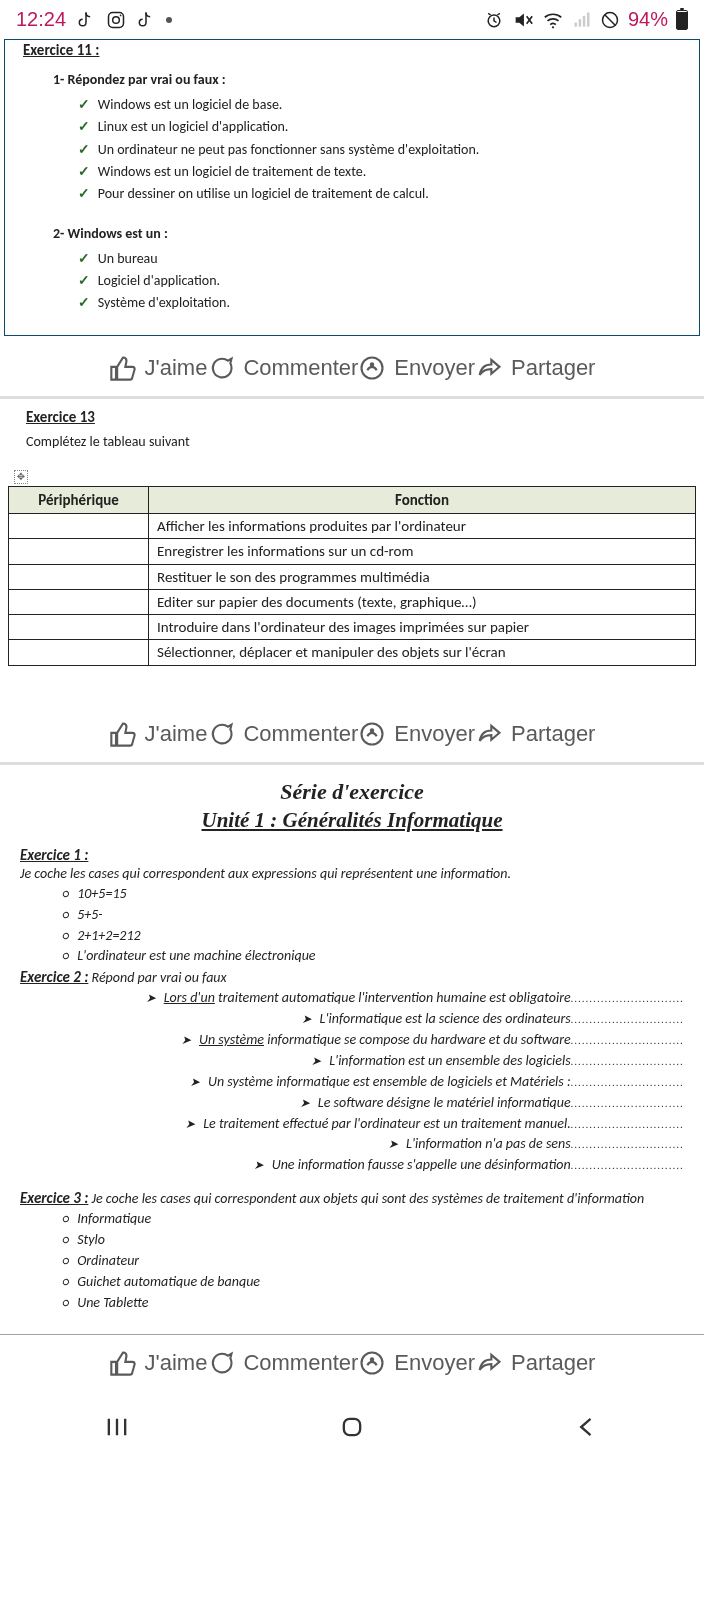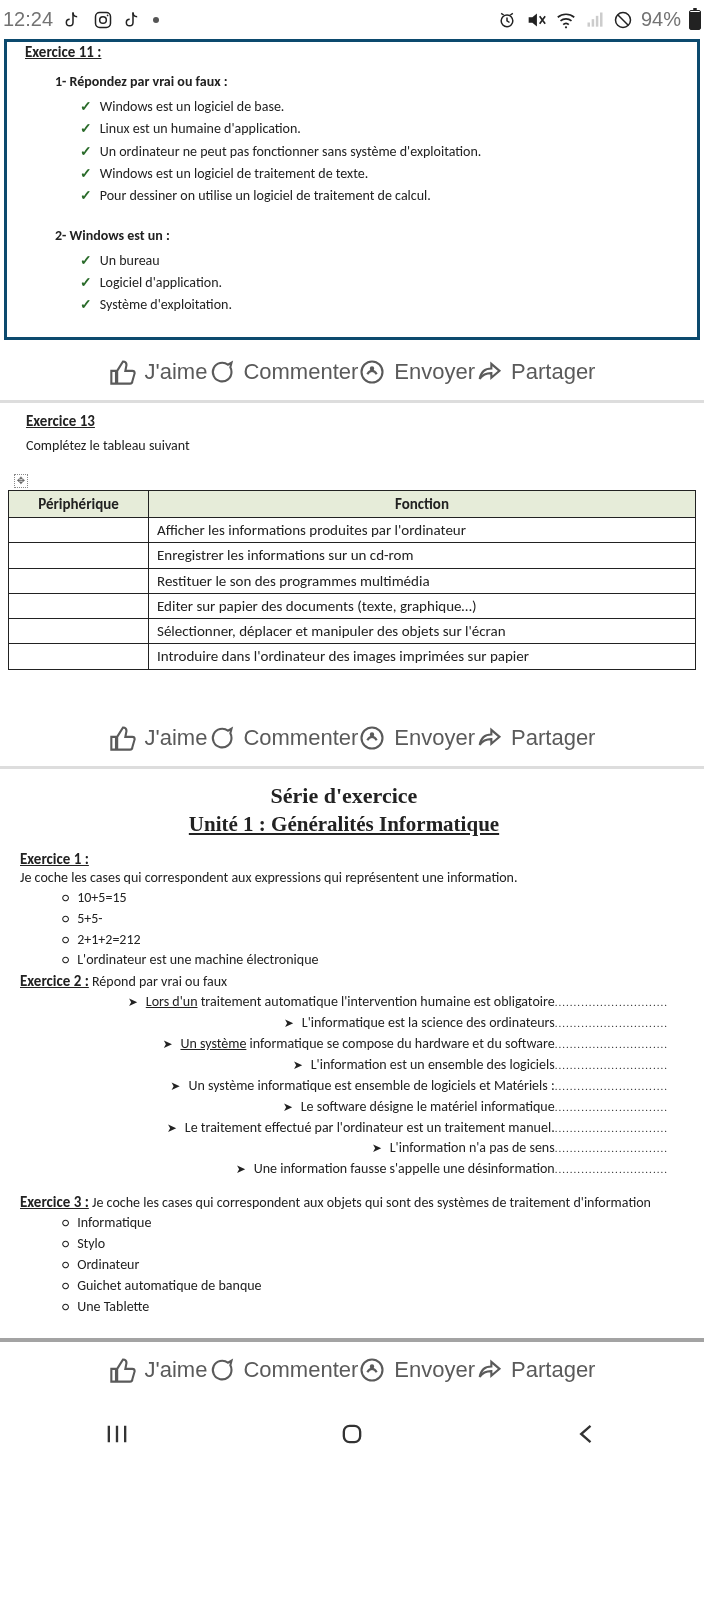--- a/index.html
+++ b/index.html
@@ -1,42 +1,42 @@
 <!DOCTYPE html>
 <html><head>
 <meta charset="utf-8">
 <style>
 * { margin: 0; padding: 0; box-sizing: border-box; }
 body { font-family: -apple-system, "Segoe UI", Arial, sans-serif; background: #fff; width: 704px; }
-.status-bar { display: flex; justify-content: space-between; align-items: center; padding: 8px 3px; font-size: 20px; font-weight: 500; color: #737373; }
+.status-bar { display: flex; justify-content: space-between; align-items: center; padding: 8px 16px; font-size: 20px; font-weight: 500; color: #be185d; }
 .status-left { display: flex; align-items: center; gap: 10px; }
 .status-right { display: flex; align-items: center; gap: 8px; }
 .status-icon { display: inline-flex; align-items: center; }
 .battery { display: inline-block; width: 12px; height: 20px; border: 1.5px solid #222; border-radius: 2px; position: relative; background: linear-gradient(to top, #222 94%, transparent 94%); }
 .battery::before { content: ""; position: absolute; top: -3px; left: 3px; width: 4px; height: 2px; background: #222; border-radius: 1px; }
 .dot { width: 6px; height: 6px; background: #555; border-radius: 50%; }
-.doc-card { border: 3px solid #0c4a6e; background: #fff; margin: 0 4px 4px 4px; padding: 0 18px 20px 18px; font-family: Calibri, Arial, sans-serif; color: #222; font-size: 14px; line-height: 1.45; }
+.doc-card { border: 1px solid #0c4a6e; background: #fff; margin: 0 4px 4px 4px; padding: 0 18px 20px 18px; font-family: Calibri, Arial, sans-serif; color: #222; font-size: 14px; line-height: 1.45; }
 .ex-title { font-weight: 700; text-decoration: underline; font-size: 15px; }
 .q-num { font-weight: 700; margin-left: 30px; margin-top: 8px; }
 .check-list { list-style: none; margin-left: 55px; margin-top: 4px; }
 .check-list li::before { content: "✓"; color: #2a6b2a; font-weight: 700; margin-right: 8px; }
 .check-list li { padding: 1px 0; }
 .action-bar { display: flex; justify-content: center; align-items: center; padding: 14px 8px; border-bottom: 3px solid #ddd; background: #fff; }
 .action-bar.no-border { border-bottom: none; }
 .action-btn { display: flex; align-items: center; gap: 8px; color: #5a5a5a; font-size: 22px; font-weight: 400; }
 .action-btn svg { width: 28px; height: 28px; stroke: #5a5a5a; fill: none; stroke-width: 1.8; }
 .doc2 { padding: 8px 8px 40px 8px; font-family: Calibri, Arial, sans-serif; color: #222; font-size: 15px; line-height: 1.35; }
 .doc2 .ex-title { margin-left: 18px; }
 .instr { margin-left: 18px; margin-top: 6px; font-size: 14px; }
 .move-handle { display: inline-block; width: 14px; height: 14px; border: 1px dotted #888; font-size: 10px; text-align: center; line-height: 12px; color: #666; margin: 18px 0 2px 6px; }
 table.periph { border-collapse: collapse; width: 100%; font-size: 15px; }
 table.periph th { background: #e6ecd9; border: 1px solid #222; padding: 3px 8px; font-weight: 700; }
 table.periph td { border: 1px solid #222; padding: 2px 8px; height: 22px; }
 table.periph td:first-child { width: 140px; }
-.doc3 { padding: 12px 36px 20px 20px; font-family: Calibri, "Times New Roman", serif; color: #222; font-size: 15px; line-height: 1.35; border-bottom: 4px solid #a3a3a3; }
+.doc3 { padding: 12px 20px 20px 20px; font-family: Calibri, "Times New Roman", serif; color: #222; font-size: 15px; line-height: 1.35; border-bottom: 1px solid #a3a3a3; font-style: italic; }
 .serie-title { text-align: center; font-family: "Times New Roman", serif; font-weight: 700; font-size: 22px; }
 .unit-title { text-align: center; font-family: "Times New Roman", serif; font-weight: 700; font-size: 21px; text-decoration: underline; margin-bottom: 10px; }
 .circ-list { list-style: none; margin-left: 42px; }
 .circ-list li::before { content: "○"; margin-right: 8px; font-size: 13px; }
 .circ-list li { padding: 1px 0; font-size: 14px; }
 .arrow-list { list-style: none; margin-left: 42px; }
 .arrow-list li { display: flex; justify-content: flex-end; align-items: baseline; padding: 1px 0; font-size: 14px; }
 .arrow-list li .txt::before { content: "➤"; margin-right: 8px; font-size: 12px; }
 .dots { color: #333; letter-spacing: 1px; font-size: 11px; }
 .ex-inline { font-size: 14px; }
@@ -107,21 +107,21 @@
     <span>94%</span>
     <span class="battery"></span>
   </div>
 </div>
 
 <div class="doc-card">
   <div class="ex-title">Exercice 11 :</div>
   <div class="q-num">1-   Répondez par vrai ou faux :</div>
   <ul class="check-list">
     <li>Windows est un logiciel de base.</li>
-    <li>Linux est un humaine d'application.</li>
+    <li>Linux est un logiciel d'application.</li>
     <li>Un ordinateur ne peut pas fonctionner sans système d'exploitation.</li>
     <li>Windows est un logiciel de traitement de texte.</li>
     <li>Pour dessiner on utilise un logiciel de traitement de calcul.</li>
   </ul>
   <div class="q-num" style="margin-top:18px">2-   Windows est un :</div>
   <ul class="check-list">
     <li>Un bureau</li>
     <li>Logiciel d'application.</li>
     <li>Système d'exploitation.</li>
   </ul>
@@ -177,25 +177,25 @@
     <tr>
           <td></td>
           <td>Restituer le son des programmes multimédia</td>
         </tr>
     <tr>
           <td></td>
           <td>Editer sur papier des documents (texte, graphique…)</td>
         </tr>
     <tr>
           <td></td>
+          <td>Introduire dans l'ordinateur des images imprimées sur papier</td>
+        </tr>
+    <tr>
+          <td></td>
           <td>Sélectionner, déplacer et manipuler des objets sur l'écran</td>
-        </tr>
-    <tr>
-          <td></td>
-          <td>Introduire dans l'ordinateur des images imprimées sur papier</td>
         </tr>
   </tbody>
     </table>
 </div>
 
 <div class="action-bar">
   <div class="action-btn">
       <svg viewBox="0 0 24 24">
         <path d="M7 22V11l5-8c1.5 0 3 1 3 3l-1 5h6a2 2 0 0 1 2 2l-2 7a2 2 0 0 1-2 2H7zM2 11h4v11H2z"></path>
       </svg>

